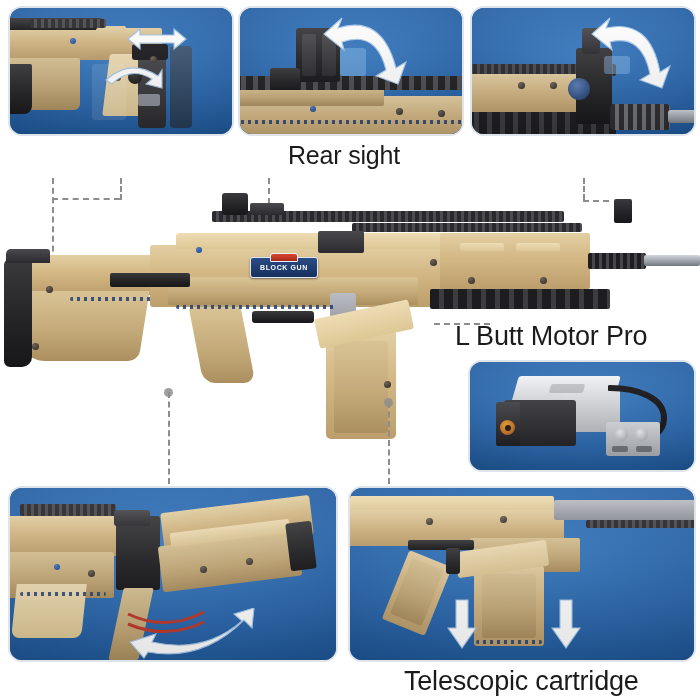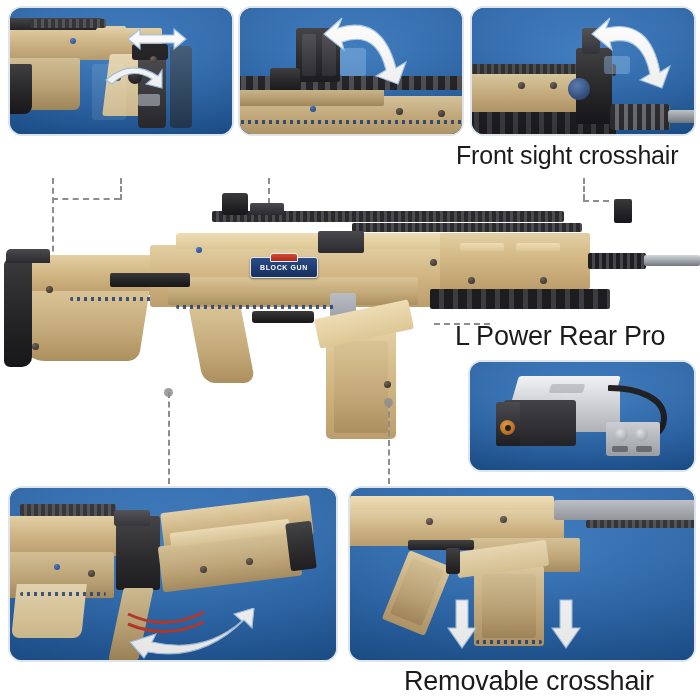--- a/index.html
+++ b/index.html
@@ -158,20 +158,21 @@
       <div class="pin" style="left:198px;top:102px;"></div>
       <div class="studrow" style="left:-6px;top:112px;width:240px;"></div>
     </div>
     <div class="arrow" style="position:absolute;left:76px;top:4px;">
       <svg width="104" height="76" viewBox="0 0 104 76">
         <path d="M22 16 Q66 2 80 56 L90 50 L82 72 L60 64 L70 58 Q60 18 26 30 L28 38 L8 22 L26 6 Z" fill="#ffffff" stroke="#a8c9ea" stroke-width="1.1"></path>
       </svg>
     </div>
     <div class="vig"></div>
   </div>
+  <div class="caption" style="left:288px;top:143px;">Rear sight</div>
 
   <div class="panel" style="left:470px;top:6px;width:222px;height:126px;">
     <div class="bg"></div>
     <div style="position:absolute;inset:0;">
       <div class="rail" style="left:-6px;top:56px;width:150px;height:12px;"></div>
       <div class="piece tan" style="left:-6px;top:66px;width:120px;height:40px;"></div>
       <div class="piece blk" style="left:-6px;top:104px;width:150px;height:24px;
            background:repeating-linear-gradient(90deg,#1d1d20 0 8px,#3c3c41 8px 13px);"></div>
       <div class="piece blk" style="left:104px;top:40px;width:36px;height:76px;border-radius:3px;"></div>
       <div class="piece blk2" style="left:110px;top:20px;width:18px;height:26px;border-radius:3px;"></div>
@@ -186,21 +187,20 @@
       <div class="pin" style="left:78px;top:74px;"></div>
       <div class="pin" style="left:46px;top:74px;"></div>
     </div>
     <div class="arrow" style="position:absolute;left:110px;top:6px;">
       <svg width="100" height="78" viewBox="0 0 100 78">
         <path d="M24 14 Q68 4 78 58 L88 52 L80 74 L58 66 L68 60 Q60 20 28 28 L30 36 L10 20 L28 4 Z" fill="#ffffff" stroke="#a8c9ea" stroke-width="1.1"></path>
       </svg>
     </div>
     <div class="vig"></div>
   </div>
-  <div class="caption" style="left:456px;top:143px;">Front sight crosshair</div>
 
   <div class="lead v" style="left:52px;top:178px;height:112px;"></div>
   <div class="lead h" style="left:52px;top:198px;width:68px;"></div>
   <div class="lead v" style="left:120px;top:178px;height:22px;"></div>
   <div class="dot" style="left:48px;top:286px;"></div>
 
   <div class="lead v" style="left:268px;top:178px;height:26px;"></div>
 
   <div class="lead v" style="left:583px;top:178px;height:22px;"></div>
   <div class="lead h" style="left:583px;top:200px;width:26px;"></div>
@@ -254,21 +254,21 @@
     <div class="pin" style="left:384px;top:196px;"></div>
 
     <div class="studrow" style="left:176px;top:120px;width:160px;"></div>
     <div class="pinb" style="left:196px;top:62px;"></div>
     <div class="pin" style="left:430px;top:74px;"></div>
     <div class="pin" style="left:468px;top:92px;"></div>
     <div class="pin" style="left:540px;top:92px;"></div>
   </div>
 
   <div class="lead h" style="left:434px;top:323px;width:56px;"></div>
-  <div class="caption big" style="left:455px;top:323px;">L Power Rear Pro</div>
+  <div class="caption big" style="left:455px;top:323px;">L Butt Motor Pro</div>
 
   <div class="panel" style="left:468px;top:360px;width:224px;height:108px;">
     <div class="bg"></div>
     <div style="position:absolute;inset:0;">
 
       <div class="motor-body" style="left:44px;top:14px;width:102px;height:34px;
                   background:linear-gradient(180deg,#f4f5f7 0%,#d9dbdf 70%,#bfc2c7 100%);
                   transform:skewX(-16deg);"></div>
       <div class="motor-body" style="left:92px;top:24px;width:58px;height:46px;
                   background:linear-gradient(180deg,#e9ebee,#b9bcc1);"></div>
@@ -373,15 +373,15 @@
         <path d="M10 2 L22 2 L22 30 L30 30 L16 50 L2 30 L10 30 Z" fill="#ffffff" stroke="#a8c9ea" stroke-width="1.1"></path>
       </svg>
     </div>
     <div class="arrow" style="position:absolute;left:200px;top:110px;">
       <svg width="32" height="52" viewBox="0 0 32 52">
         <path d="M10 2 L22 2 L22 30 L30 30 L16 50 L2 30 L10 30 Z" fill="#ffffff" stroke="#a8c9ea" stroke-width="1.1"></path>
       </svg>
     </div>
     <div class="vig"></div>
   </div>
-  <div class="caption big" style="left:404px;top:668px;">Removable crosshair</div>
+  <div class="caption big" style="left:404px;top:668px;">Telescopic cartridge</div>
 
 </div>
 
 </body></html>

